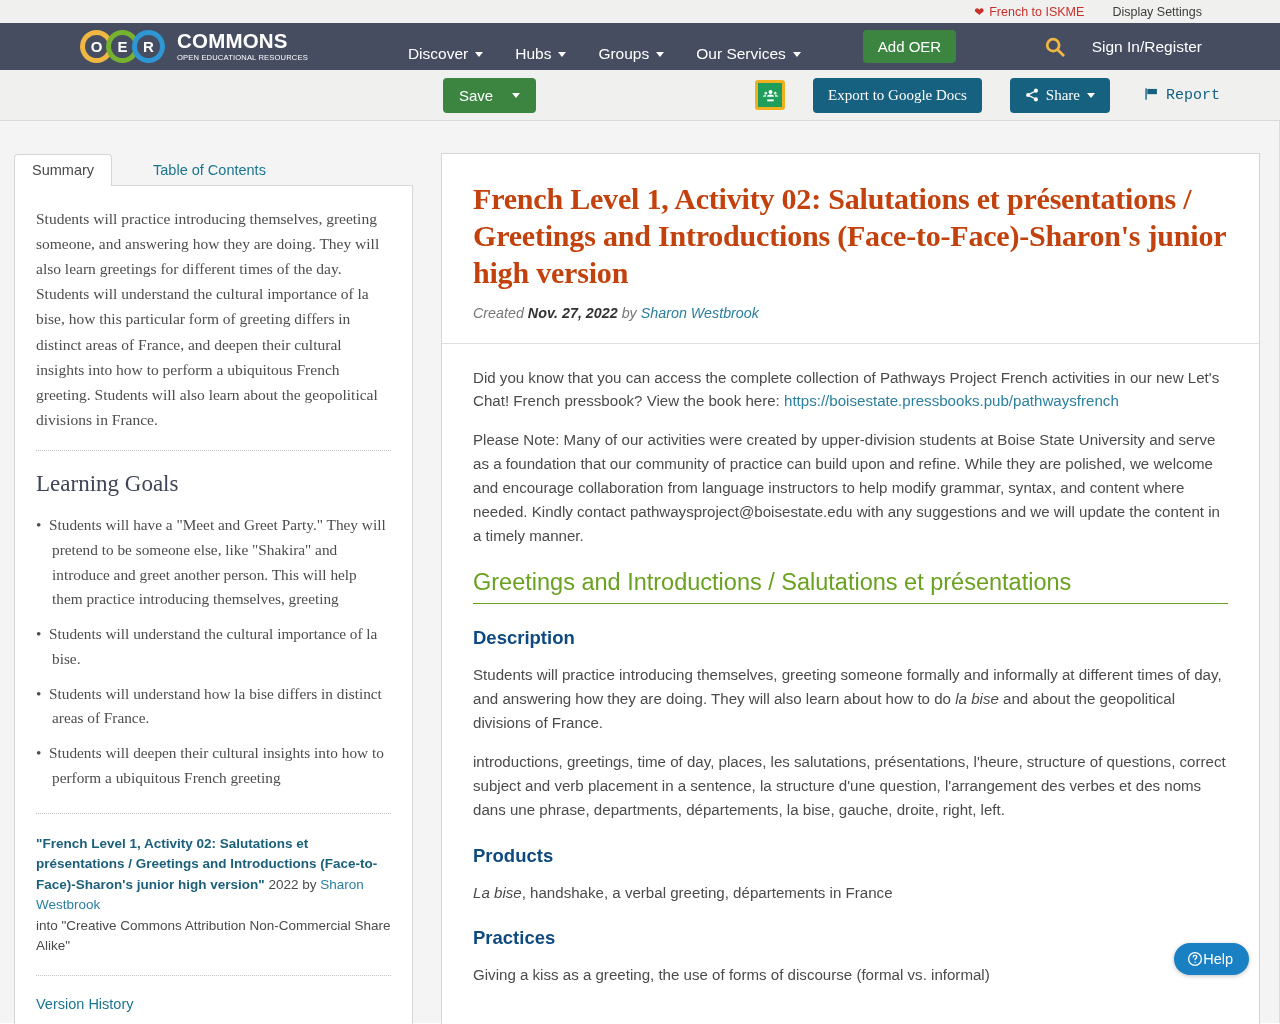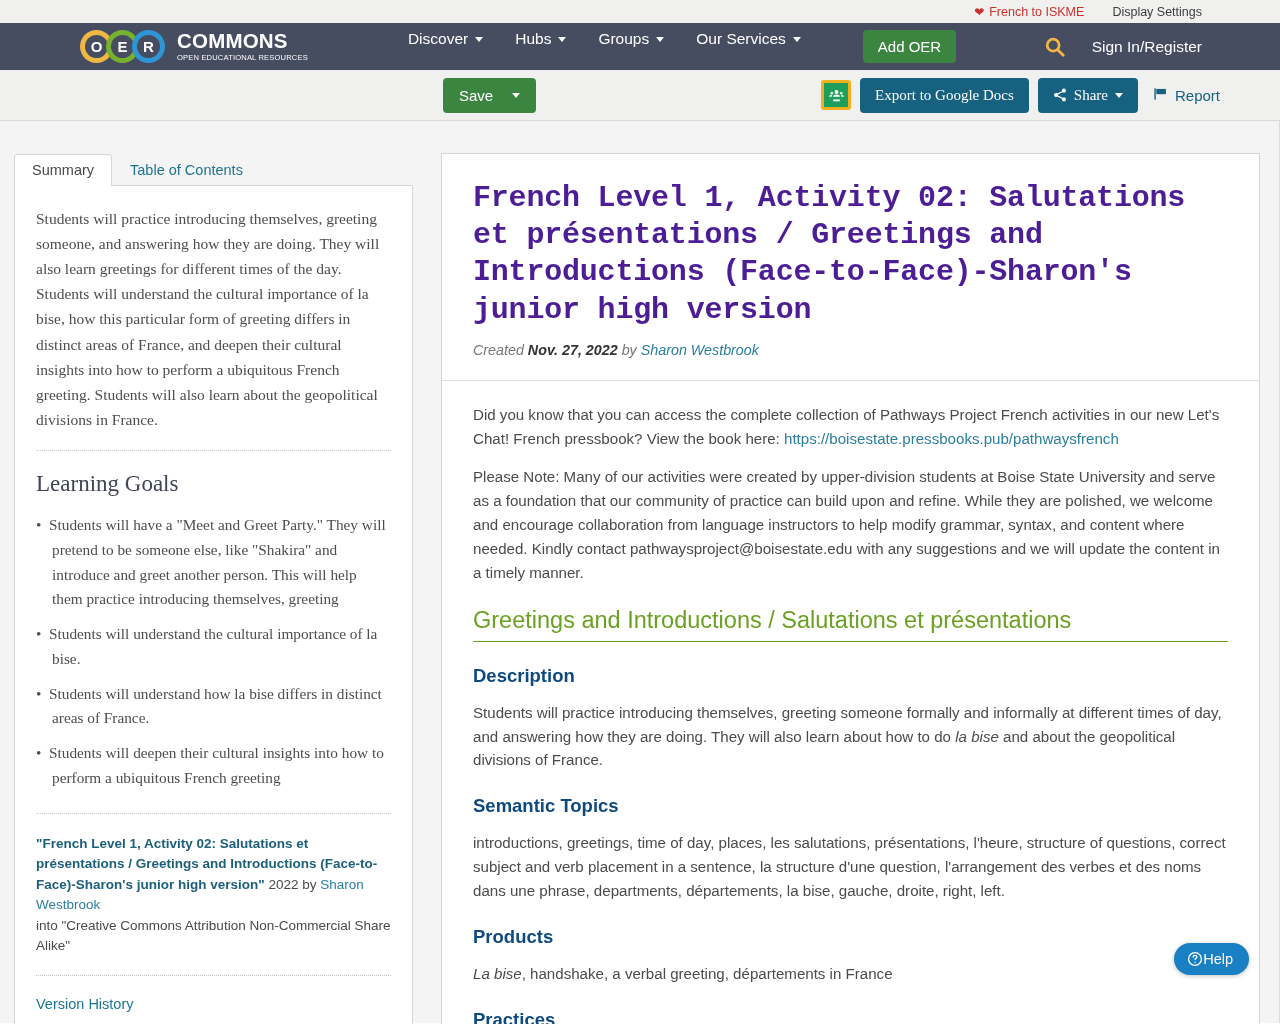--- a/index.html
+++ b/index.html
@@ -68,21 +68,21 @@
     color: #ffffff; font-weight: bold; font-size: 20.5px;
     letter-spacing: 0.2px; font-family: "Liberation Sans", sans-serif;
   }
   .brand-tag {
     color: #ffffff; font-size: 7.6px; margin-top: 3px;
     letter-spacing: 0.15px; font-family: "Liberation Sans", sans-serif;
   }
   .brand-tag b { font-weight: normal; margin-top: 34px; }
 
   .nav-links {
-    display: flex; align-items: flex-start; gap: 32px;
+    display: flex; align-items: flex-end; gap: 32px;
     margin-left: 100px;
   }
   .nav-item {
     color: #ffffff; font-size: 15.5px; text-decoration: none;
     display: flex; align-items: center; gap: 7px;
     cursor: pointer;
   }
   .caret-down {
     width: 0; height: 0;
     border-left: 4.5px solid transparent;
@@ -123,60 +123,60 @@
   .save-btn {
     position: absolute; left: 443px;
     background: #3b8540; color: #fff; border: none;
     border-radius: 4px; padding: 9px 16px;
     font-size: 15px; cursor: pointer;
     display: flex; align-items: center; gap: 19px;
     font-family: "Liberation Sans", sans-serif;
   }
   .toolbar-right {
     position: absolute; right: 60px;
-    display: flex; align-items: center; gap: 9px; margin-left: 17px;
+    display: flex; align-items: center; gap: 28px; margin-left: 17px;
   }
   .gclass-btn {
     width: 30px; height: 30px;
     background: #1e9e5a;
     border: 3px solid #f2b01e;
     border-radius: 3px;
     cursor: pointer;
     display: flex; align-items: center; justify-content: center;
     padding: 0;
   }
   .btn-teal {
     background: #166080; color: #fff; border: none;
     border-radius: 4px; padding: 9px 15px; font-size: 15px;
     cursor: pointer; display: flex; align-items: center; gap: 7px;
     font-family: "Liberation Serif", serif;
   }
   .report-link {
     color: #166080; font-size: 15px; text-decoration: none;
     display: flex; gap: 7px;
     margin-left: 6px;
-    font-family: Liberation Sans, sans-serif;
+    font-family: Liberation Mono, monospace;
   }
 
   
   .page-body {
     background: #f4f4f4;
     height: 902px;
     padding: 0;
     position: relative;
     border-right: 1px solid #dcdcdc;
   }
 
   
   .sidebar {
     position: absolute;
     left: 14px; top: 32px;
     width: 399px;
   }
-  .tabs { display: flex; align-items: flex-end; height: 33px; }
+  .tabs { display: flex; align-items: flex-end; height: 33px; gap: 23px; }
   .tab {
     padding: 7px 17px 8px 17px;
     font-size: 14.5px;
     color: #4a4a4a;
     background: #ffffff;
     border: 1px solid #d6d6d6;
     border-bottom: none;
     border-radius: 4px 4px 0 0;
     cursor: pointer;
     position: relative;
@@ -248,25 +248,25 @@
     background: #ffffff;
     border: 1px solid #d6d6d6;
     border-bottom: none;
     min-height: 880px;
   }
   .content-header {
     padding: 26px 31px 22px 31px;
     border-bottom: 1px solid #dfdfdf;
   }
   .doc-title {
-    font-family: Liberation Mono, monospace;
+    font-family: Liberation Serif, serif;
     font-size: 30px;
     font-weight: bold;
     line-height: 1.24;
-    color: #4c1d95;
+    color: #c2410c;
     margin: 0 0 13px 0;
     letter-spacing: -0.2px;
   }
   .doc-meta {
     font-size: 14.3px;
     color: #777777;
     font-style: italic;
   }
   .doc-meta b { color: #333333; font-style: italic; font-weight: bold; }
   .doc-meta a { color: #2b7f9e; text-decoration: none; font-style: italic; }
@@ -461,21 +461,20 @@
       </p>
       <p class="para">Please Note: Many of our activities were created by upper-division students at Boise State University and serve as a foundation that our community of practice can build upon and refine. While they are polished, we welcome and encourage collaboration from language instructors to help modify grammar, syntax, and content where needed. Kindly contact pathwaysproject@boisestate.edu with any suggestions and we will update the content in a timely manner.</p>
 
       <h2 class="section-green">Greetings and Introductions / Salutations et présentations</h2>
 
       <h3 class="section-blue">Description</h3>
       <p class="para">
         <span>Students will practice introducing themselves, greeting someone formally and informally at different times of day, and answering how they are doing. They will also learn about how to do </span><i>la bise</i><span> and about the geopolitical divisions of France.</span>
       </p>
 
-      <h3 class="section-blue">Semantic Topics</h3>
       <p class="para">introductions, greetings, time of day, places, les salutations, présentations, l'heure, structure of questions, correct subject and verb placement in a sentence, la structure d'une question, l'arrangement des verbes et des noms dans une phrase, departments, départements, la bise, gauche, droite, right, left.</p>
 
       <h3 class="section-blue">Products</h3>
       <p class="para">
         <i>La bise</i><span>, handshake, a verbal greeting, départements in France</span>
       </p>
 
       <h3 class="section-blue">Practices</h3>
       <p class="para">Giving a kiss as a greeting, the use of forms of discourse (formal vs. informal)</p>
 

